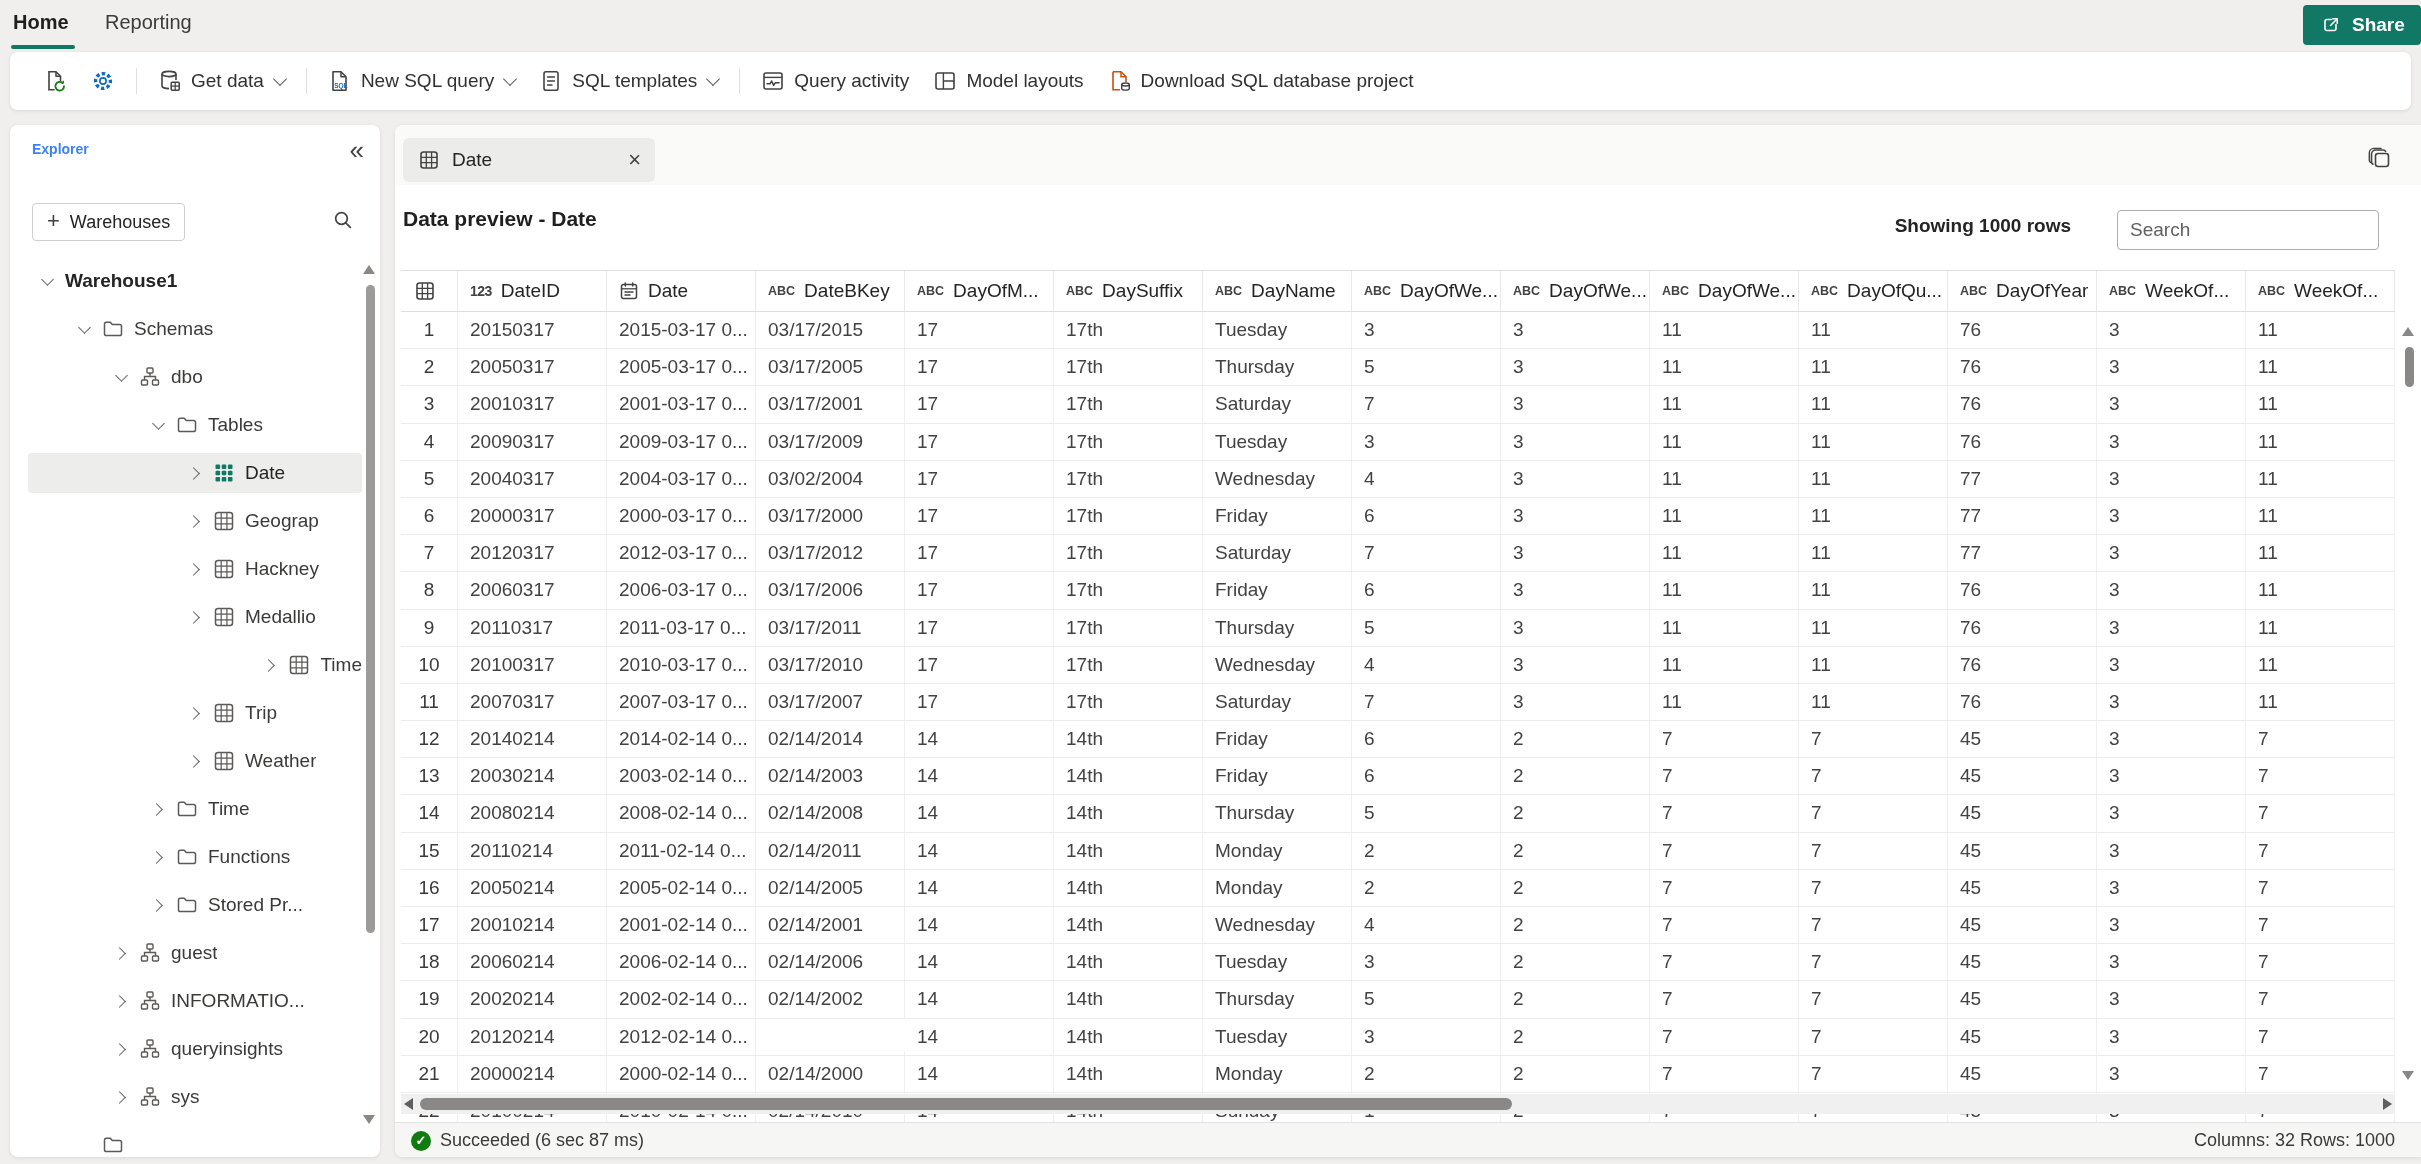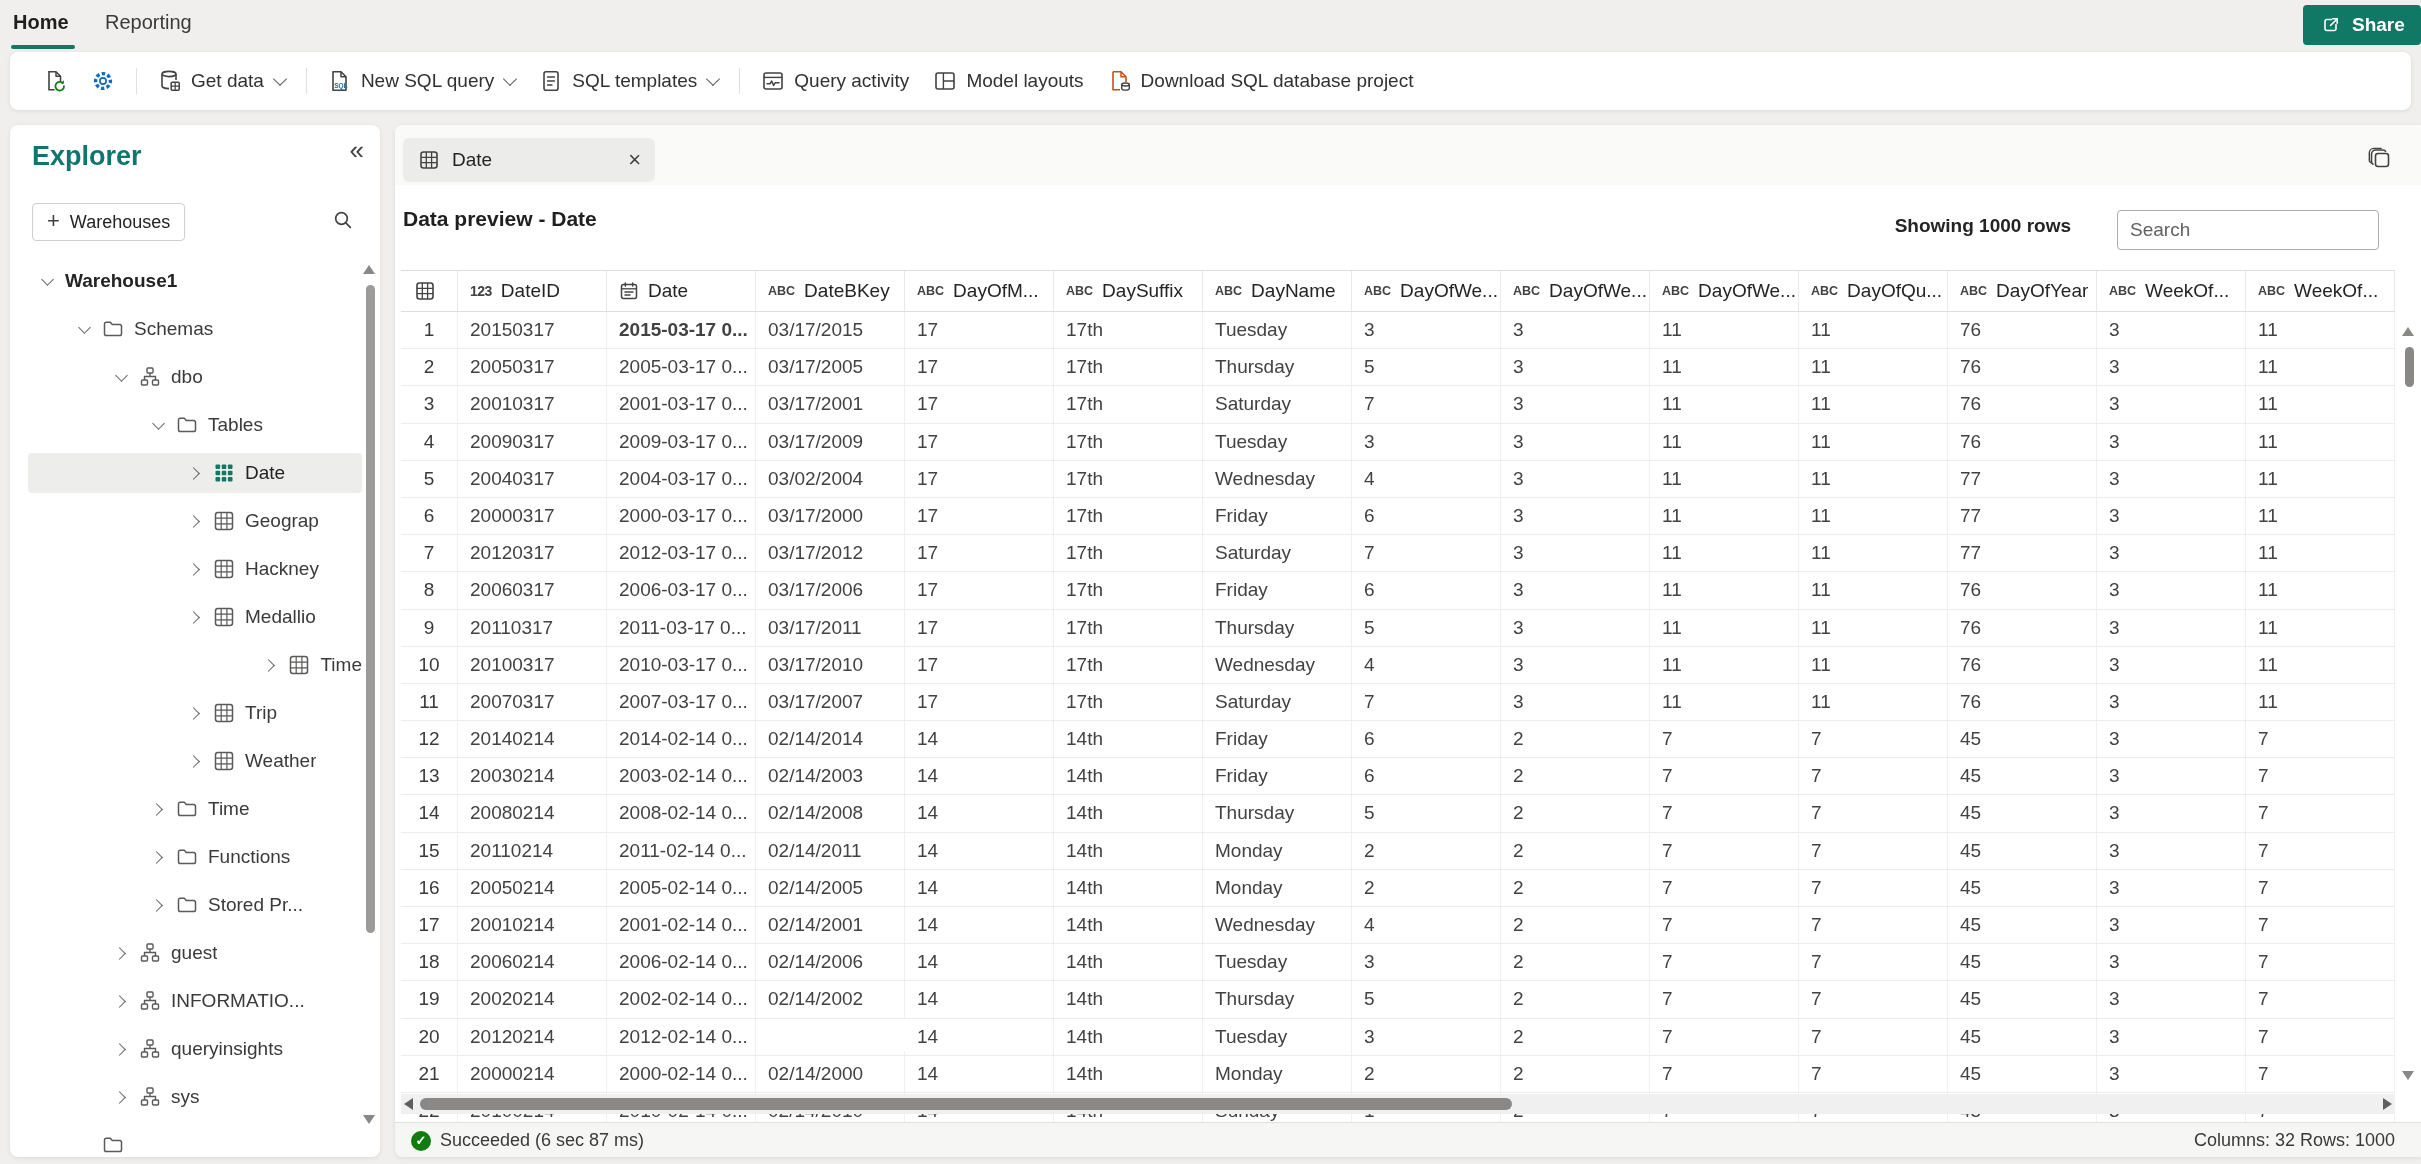--- a/index.html
+++ b/index.html
@@ -20,21 +20,21 @@
   #toolbar{left:10px;top:52px;width:2401px;height:58px;display:flex;align-items:center;padding:8px;box-sizing:border-box;}
   #toolbar .tb-inner{display:flex;align-items:center;padding-left:14px;gap:2px;}
   .tb-item{display:flex;align-items:center;gap:9px;height:40px;padding:0 11px;border-radius:4px;
     font-size:19px;color:#323130;white-space:nowrap;cursor:pointer;}
   .tb-divider{width:1px;height:26px;background:#e1dfdd;margin:0 8px;}
   .dd-chev{width:9px;height:9px;border-right:1.8px solid #605e5c;border-bottom:1.8px solid #605e5c;
     transform:rotate(45deg);margin-left:2px;margin-top:-4px;}
   .tbicon{display:inline-flex;width:24px;height:24px;align-items:center;justify-content:center;}
   
   #explorer{left:10px;top:125px;width:370px;height:1032px;overflow:hidden;}
-  #explorer-title{position:absolute;left:22px;top:16px;font-size:27px;font-weight:700;color:#0f766e;}
+  #explorer-title{position:absolute;left:22px;top:16px;font-size:14px;font-weight:700;color:#3b82f6;}
   #collapse-icon{position:absolute;right:16px;top:12px;font-size:26px;color:#424242;cursor:pointer;line-height:1;}
   #warehouses-btn{position:absolute;left:22px;top:78px;height:36px;padding:0 14px;border:1px solid #d1cfcd;
     border-radius:4px;display:flex;align-items:center;gap:10px;font-size:18px;color:#242424;cursor:pointer;background:#fff;}
   #warehouses-btn .plus{font-size:22px;color:#424242;line-height:1;margin-top:-2px;}
   #explorer-search-icon{position:absolute;right:26px;top:84px;cursor:pointer;}
   #tree{position:absolute;left:0;top:136px;right:18px;bottom:0;}
   .tree-row{height:40px;margin:0 0 8px 18px;border-radius:4px;display:flex;align-items:center;cursor:pointer;}
   .tree-row.selected{background:#ededeb;}
   .tree-chev{width:18px;display:flex;justify-content:center;}
   .chev-down{width:8px;height:8px;border-right:1.7px solid #616161;border-bottom:1.7px solid #616161;transform:rotate(45deg);margin-top:-4px;}
@@ -554,21 +554,21 @@
           <span>WeekOf...</span>
         </div>
         <div class="g-hcell" style="width: 149px;">
           <span class="ic-abc">ABC</span>
           <span>WeekOf...</span>
         </div>
       </div>
       <div class="g-row">
         <div class="g-cell first" style="width: 57px;">1</div>
         <div class="g-cell" style="width: 149px;">20150317</div>
-        <div class="g-cell" style="width: 149px; font-weight: bold;">2015-03-17 0...</div>
+        <div class="g-cell" style="width: 149px;">2015-03-17 0...</div>
         <div class="g-cell" style="width: 149px;">03/17/2015</div>
         <div class="g-cell" style="width: 149px;">17</div>
         <div class="g-cell" style="width: 149px;">17th</div>
         <div class="g-cell" style="width: 149px;">Tuesday</div>
         <div class="g-cell" style="width: 149px;">3</div>
         <div class="g-cell" style="width: 149px;">3</div>
         <div class="g-cell" style="width: 149px;">11</div>
         <div class="g-cell" style="width: 149px;">11</div>
         <div class="g-cell" style="width: 149px;">76</div>
         <div class="g-cell" style="width: 149px;">3</div>

